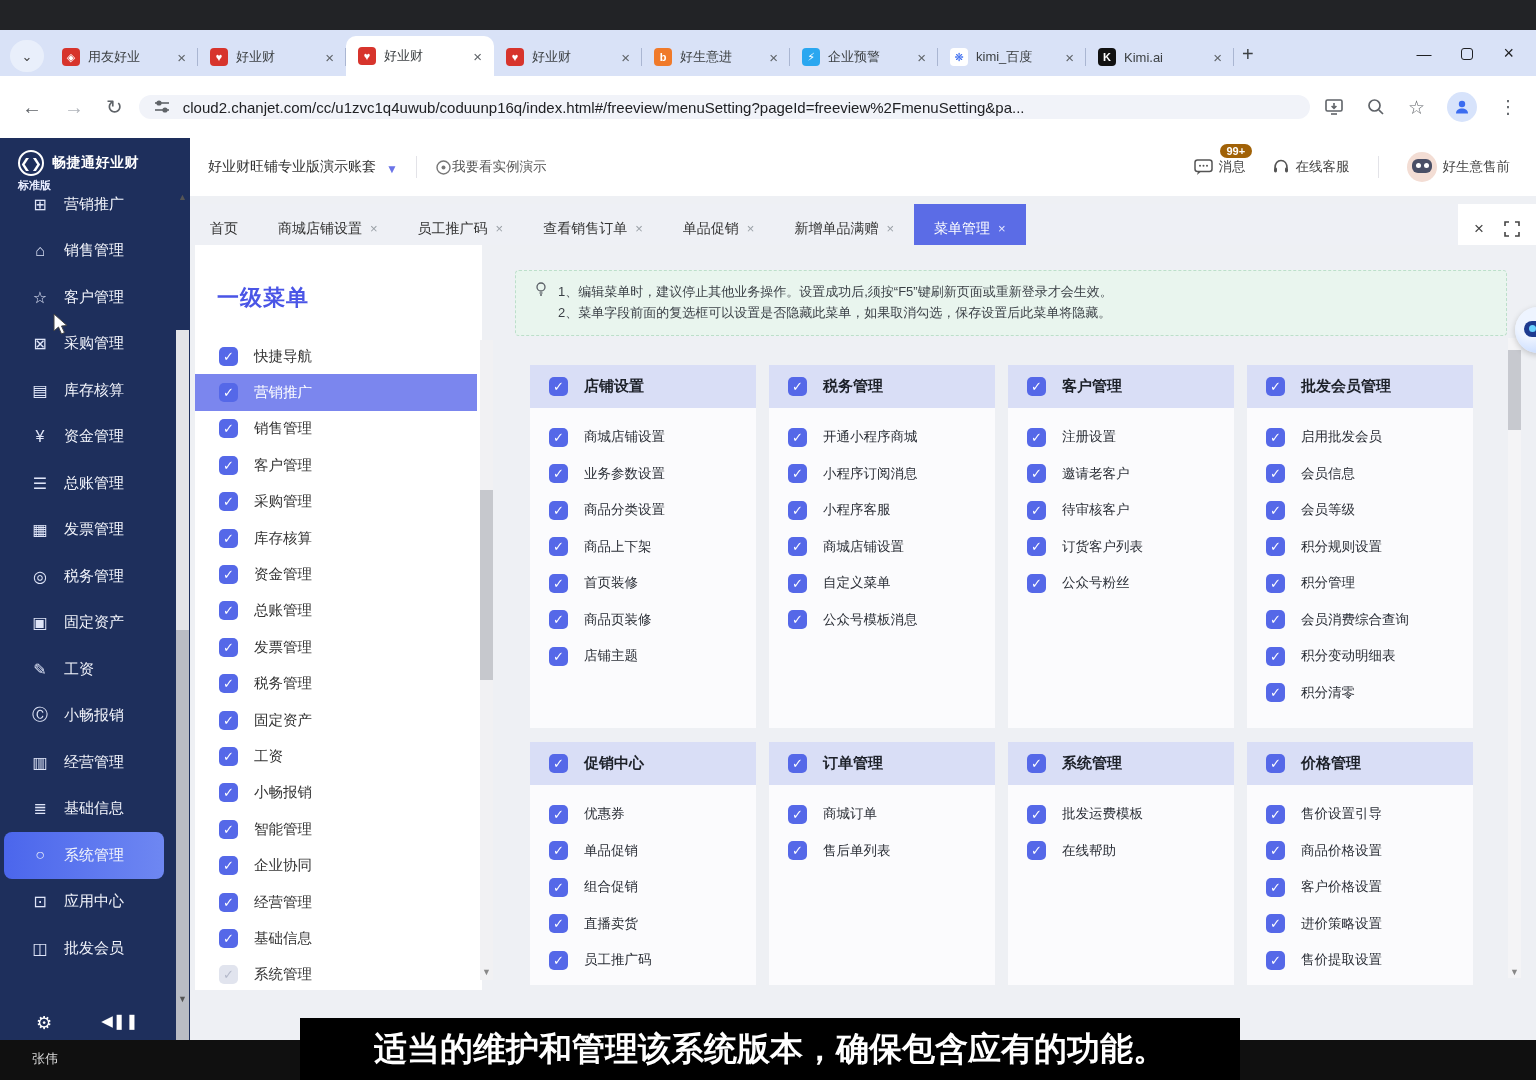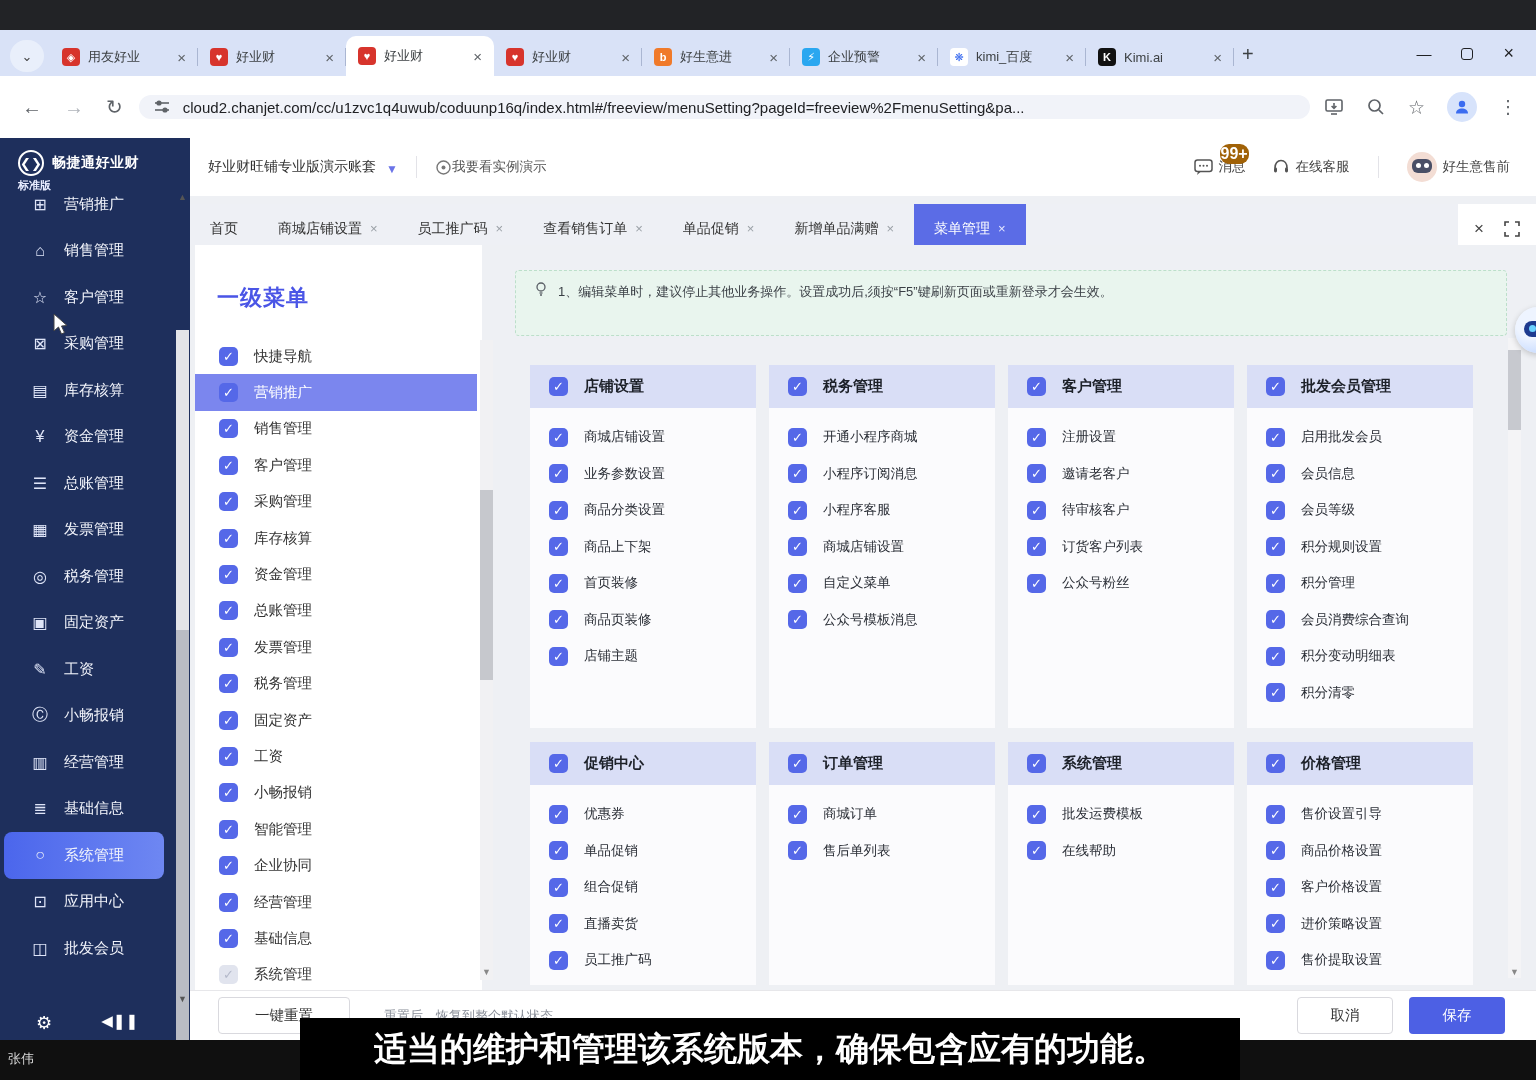--- a/index.html
+++ b/index.html
@@ -2,21 +2,21 @@
 <html><head>
 <meta charset="utf-8">
 <style>
   html,body{margin:0;padding:0;background:#000;}
   *{box-sizing:border-box;font-family:"Liberation Sans","DejaVu Sans",sans-serif;}
   #root{position:relative;width:1536px;height:1080px;overflow:hidden;background:#eef0f4;}
 
   
   .strip-top{position:absolute;left:0;top:0;width:1536px;height:30px;background:#222326;}
   .strip-bottom{position:absolute;left:0;top:1040px;width:1536px;height:40px;background:#101010;z-index:30;}
-  .recorder-user{position:absolute;left:8px;top:1050px;color:#d8d8d8;font-size:13px;z-index:31;}
+  .recorder-user{position:absolute;left:32px;top:1050px;color:#d8d8d8;font-size:13px;z-index:31;}
 
   
   #tabstrip{position:absolute;left:0;top:30px;width:1536px;height:46px;background:#d9e2f7;display:flex;align-items:flex-end;}
   .tab-search-btn{width:34px;height:32px;margin:0 6px 4px 10px;border-radius:16px;background:#e9effb;color:#444;display:flex;align-items:center;justify-content:center;font-size:13px;}
   .btab{position:relative;height:38px;display:flex;align-items:center;gap:8px;padding:0 10px 0 12px;width:148px;color:#3c4043;font-size:13px;}
   .btab .sep{position:absolute;right:0;top:10px;width:1px;height:18px;background:#aab6d2;}
   .btab.act{background:#fff;border-radius:10px 10px 0 0;height:40px;z-index:2;}
   .fav{width:18px;height:18px;border-radius:4px;flex:none;display:flex;align-items:center;justify-content:center;font-size:11px;font-weight:bold;}
   .btlab{white-space:nowrap;overflow:hidden;flex:1;}
   .btx{color:#5f6368;font-size:15px;flex:none;padding:0 2px;}
@@ -51,21 +51,21 @@
   .cursor{position:absolute;left:52px;top:175px;z-index:5;}
 
   
   #topbar{position:absolute;left:190px;top:138px;width:1346px;height:58px;background:#fff;display:flex;align-items:center;}
   .acct{display:flex;align-items:flex-end;gap:10px;margin-left:18px;font-size:14px;color:#333;}
   .chev{color:#6b74e8;font-size:12px;}
   .vline{width:1px;height:22px;background:#e3e3e8;margin:0 18px;}
   .demo{display:flex;align-items:center;font-size:13.5px;color:#555;}
   .tb-right{margin-left:auto;display:flex;align-items:center;gap:26px;padding-right:26px;}
   .tb-item{display:flex;align-items:center;gap:6px;font-size:13.5px;color:#444;position:relative;}
-  .badge99{position:absolute;left:26px;top:-14px;background:#a16207;color:#fff;font-size:16px;font-weight:bold;border-radius:9px;padding:1px 1px;}
+  .badge99{position:absolute;left:26px;top:-14px;background:#a16207;color:#fff;font-size:11px;font-weight:bold;border-radius:9px;padding:1px 7px;}
   .robot-av{width:30px;height:30px;border-radius:50%;background:#f3ddd4;position:relative;overflow:hidden;flex:none;}
   .robot-av:before{content:"";position:absolute;left:5px;top:7px;width:20px;height:14px;border-radius:6px;background:#4a4f66;}
   .robot-av:after{content:"";position:absolute;left:9px;top:11px;width:5px;height:5px;border-radius:50%;background:#fff;box-shadow:8px 0 0 #fff;}
 
   
   #wtabs{position:absolute;left:190px;top:204px;width:1346px;height:49px;background:#eef0f5;display:flex;align-items:stretch;}
   .wtab{display:flex;align-items:center;gap:8px;padding:0 20px;font-size:14px;color:#333;}
   .wtab .wx{color:#9aa0a6;font-size:13px;}
   .wtab.act{background:#5b6ce6;color:#fff;}
   .wtab.act .wx{color:#e4e7ff;}
@@ -483,20 +483,23 @@
       <div class="notice-row">
         <span class="bulb">
           <svg width="14" height="16" viewBox="0 0 14 16">
               <circle cx="7" cy="6" r="4" stroke="#5a5f66" stroke-width="1.3" fill="none"></circle>
               <line x1="5.5" y1="12" x2="8.5" y2="12" stroke="#5a5f66" stroke-width="1.3"></line>
               <line x1="6" y1="14" x2="8" y2="14" stroke="#5a5f66" stroke-width="1.3"></line>
             </svg>
         </span>
         <span>1、编辑菜单时，建议停止其他业务操作。设置成功后,须按“F5”键刷新页面或重新登录才会生效。</span>
       </div>
+      <div class="notice-row notice-indent">
+        <span>2、菜单字段前面的复选框可以设置是否隐藏此菜单，如果取消勾选，保存设置后此菜单将隐藏。</span>
+      </div>
     </div>
 
     <div id="groups">
         <div class="group">
           <div class="ghead">
             <span class="cb">✓</span>
             <span>店铺设置</span>
           </div>
           <div class="gitems">
             <div class="gitem">
@@ -720,25 +723,19 @@
       </div>
 
     <span class="cont-arrow" style="top:97px;">▲</span>
     <div class="cont-scroll">
         <div class="cont-thumb"></div>
       </div>
     <span class="cont-arrow" style="top:722px;">▼</span>
     <div class="robot-float"></div>
   </div>
 
-  <div id="footer">
-    <div class="btn ghost" id="btn-reset">一键重置</div>
-    <span class="reset-hint">重置后，恢复到整个默认状态</span>
-    <div class="btn ghost" id="btn-cancel">取消</div>
-    <div class="btn primary" id="btn-save">保存</div>
-  </div>
 
   <div class="strip-bottom"></div>
   <span class="recorder-user">张伟</span>
   <div id="subtitle">
       <span>适当的维护和管理该系统版本，确保包含应有的功能。</span>
     </div>
 </div>
 
 </body></html>

